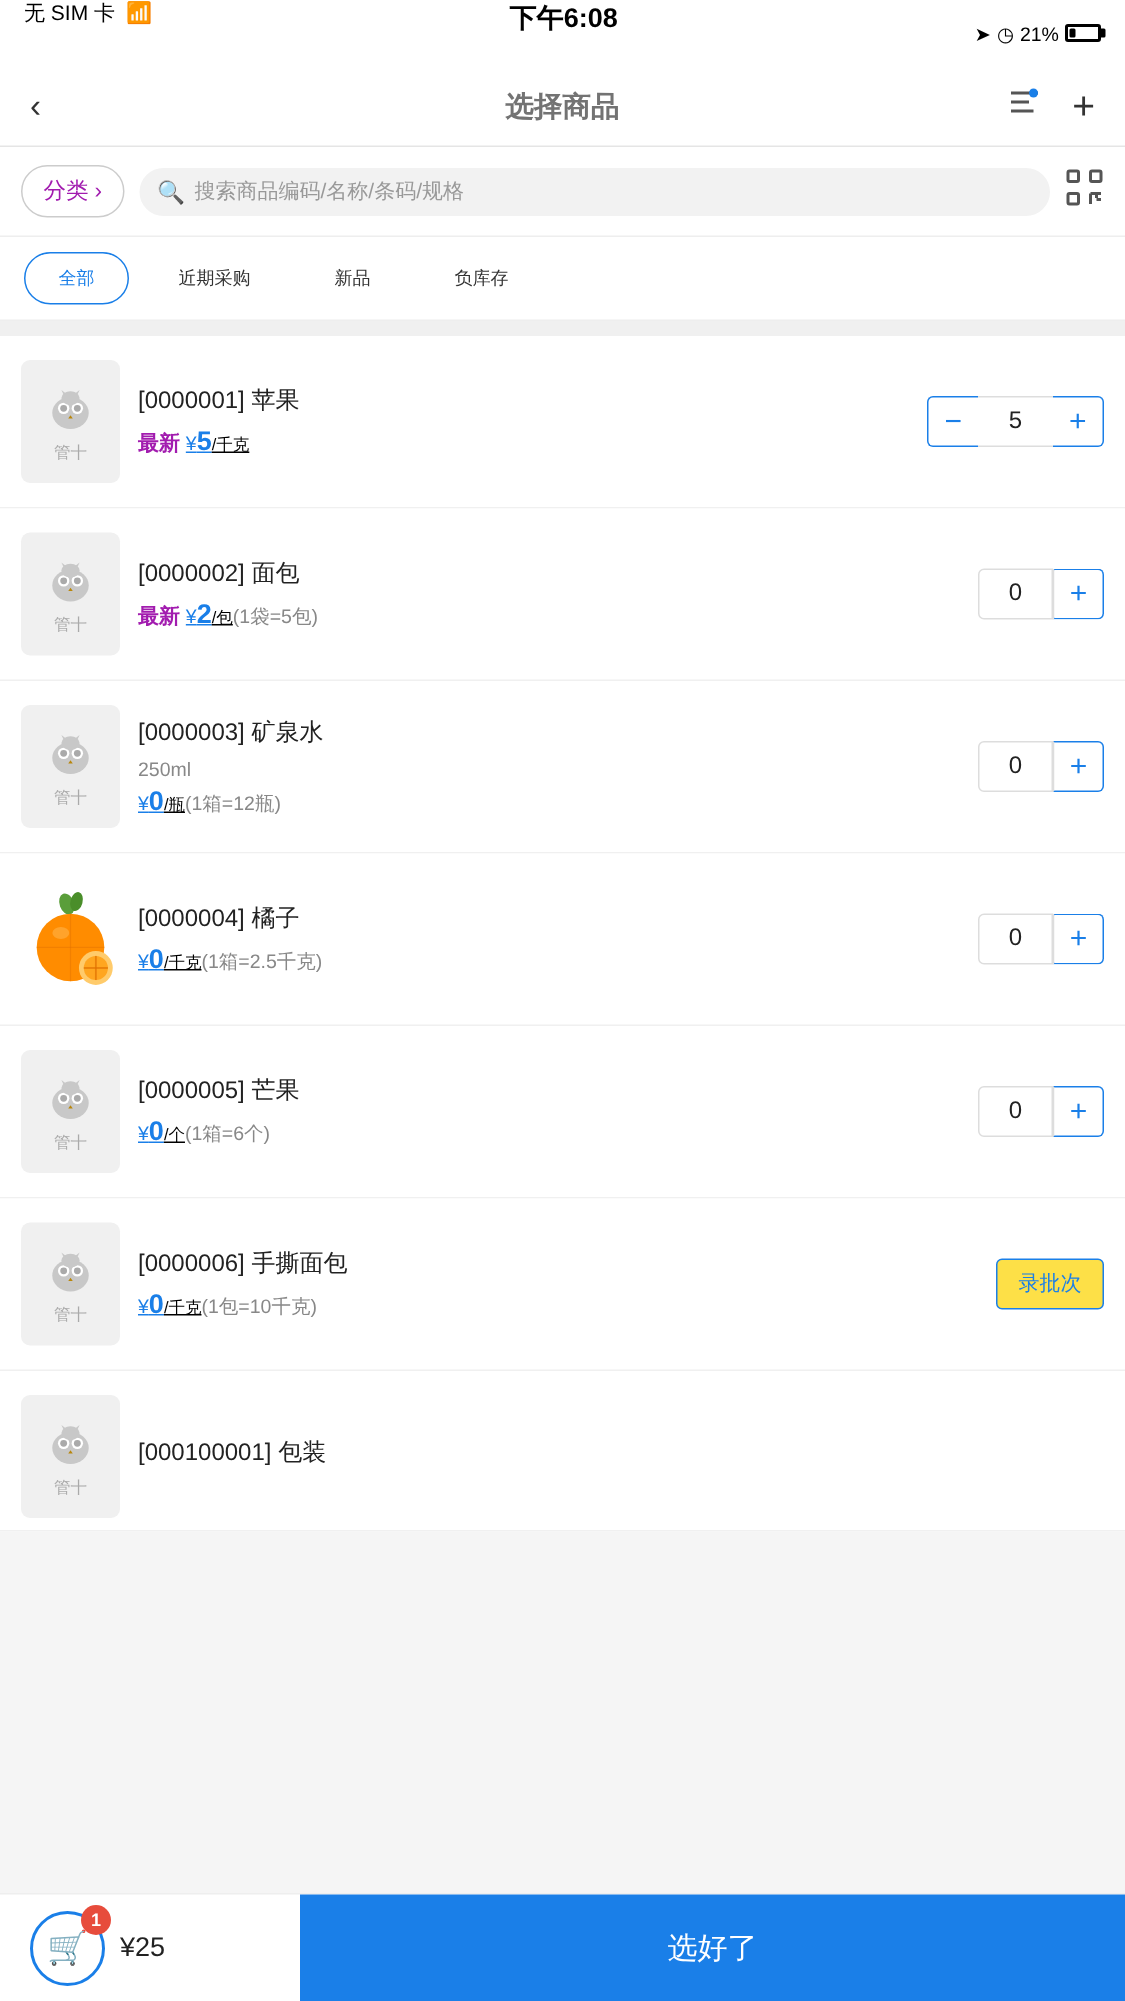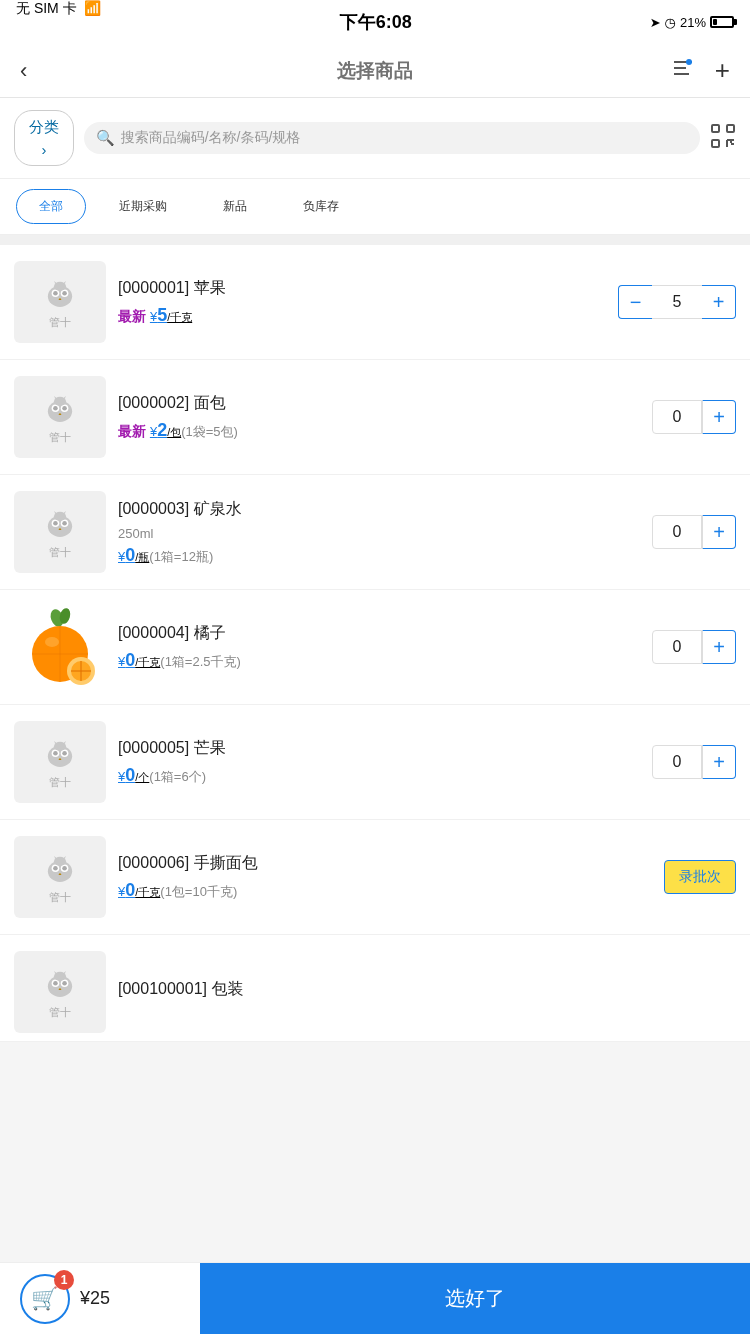--- a/index.html
+++ b/index.html
@@ -17,21 +17,21 @@
     .status-bar {
       height: 44px;
       background: #fff;
       display: flex;
       justify-content: space-between;
       padding: 0 16px;
       font-size: 15px;
       font-weight: 500;
     }
     .status-left { font-size: 14px; color: #000; }
-    .status-center { font-size: 18px; font-weight: 600; color: #000; margin-top: 10px; }
+    .status-center { font-size: 18px; font-weight: 600; color: #000; }
     .status-right { display: flex; align-items: center; gap: 4px; font-size: 13px; color: #000; }
     .battery-icon {
       display: inline-block;
       width: 24px; height: 12px;
       border: 2px solid #000;
       border-radius: 2px;
       position: relative;
     }
     .battery-icon::after {
       content: '';
@@ -91,25 +91,24 @@
       border-bottom: 1px solid #eee;
     }
     .category-btn {
       display: flex;
       align-items: center;
       gap: 4px;
       border: 1px solid #ccc;
       border-radius: 18px;
       padding: 7px 14px;
       font-size: 15px;
-      color: #0369a1;
+      color: #a21caf;
       background: #fff;
       white-space: nowrap;
       cursor: pointer;
-      flex-direction: column;
     }
     .search-box {
       flex: 1;
       display: flex;
       align-items: center;
       background: #f2f2f2;
       border-radius: 20px;
       padding: 7px 12px;
       gap: 6px;
     }
@@ -163,21 +162,21 @@
     }
     .product-item {
       display: flex;
       align-items: center;
       padding: 16px 14px;
       border-bottom: 1px solid #f0f0f0;
       gap: 12px;
       background: #fff;
     }
     .product-thumb {
-      width: 92px;
+      width: 66px;
       height: 82px;
       border-radius: 6px;
       background: #f0f0f0;
       display: flex;
       align-items: center;
       justify-content: center;
       overflow: hidden;
       flex-shrink: 0;
     }
     .owl-logo {

